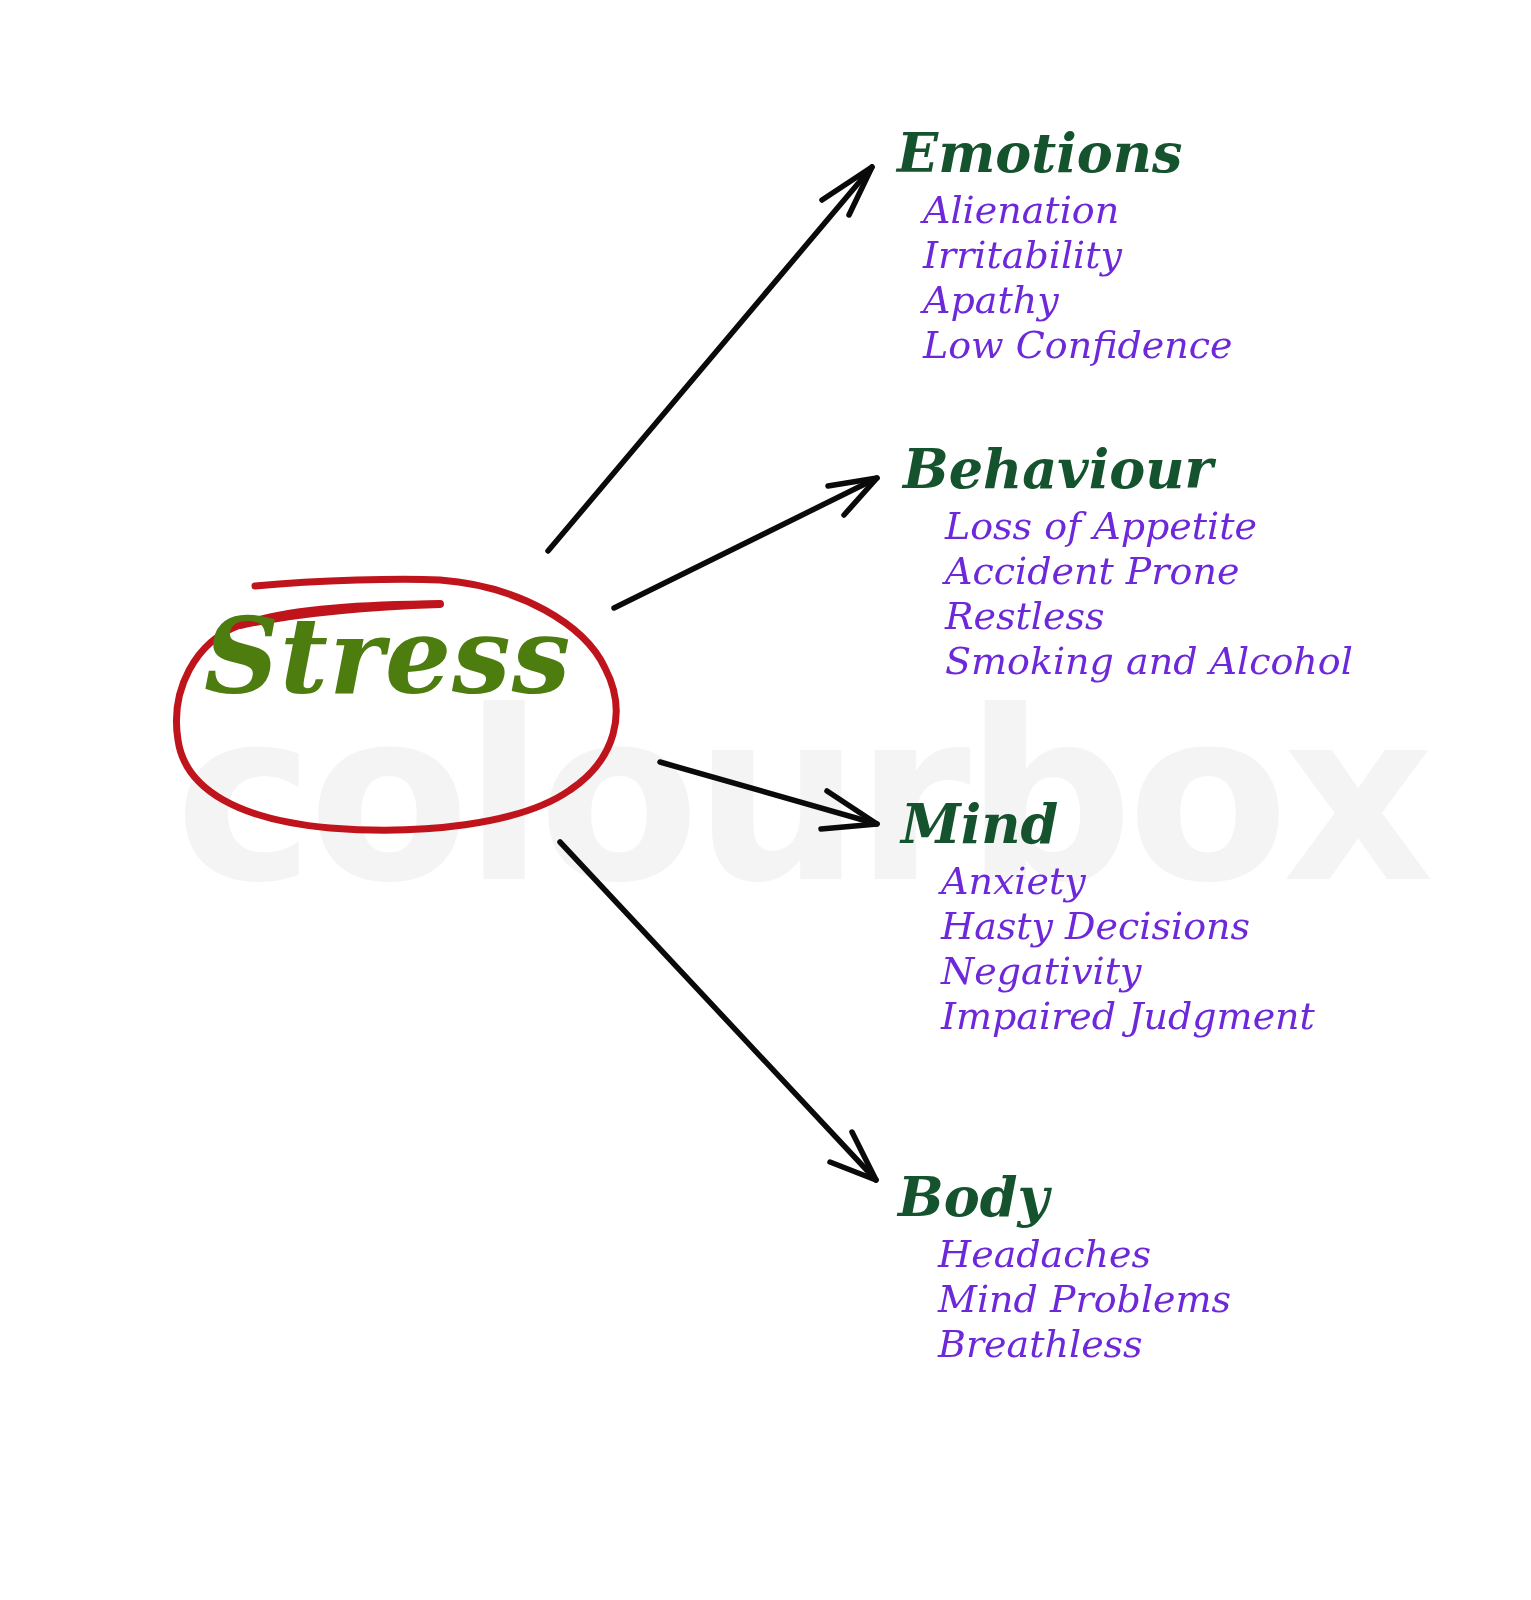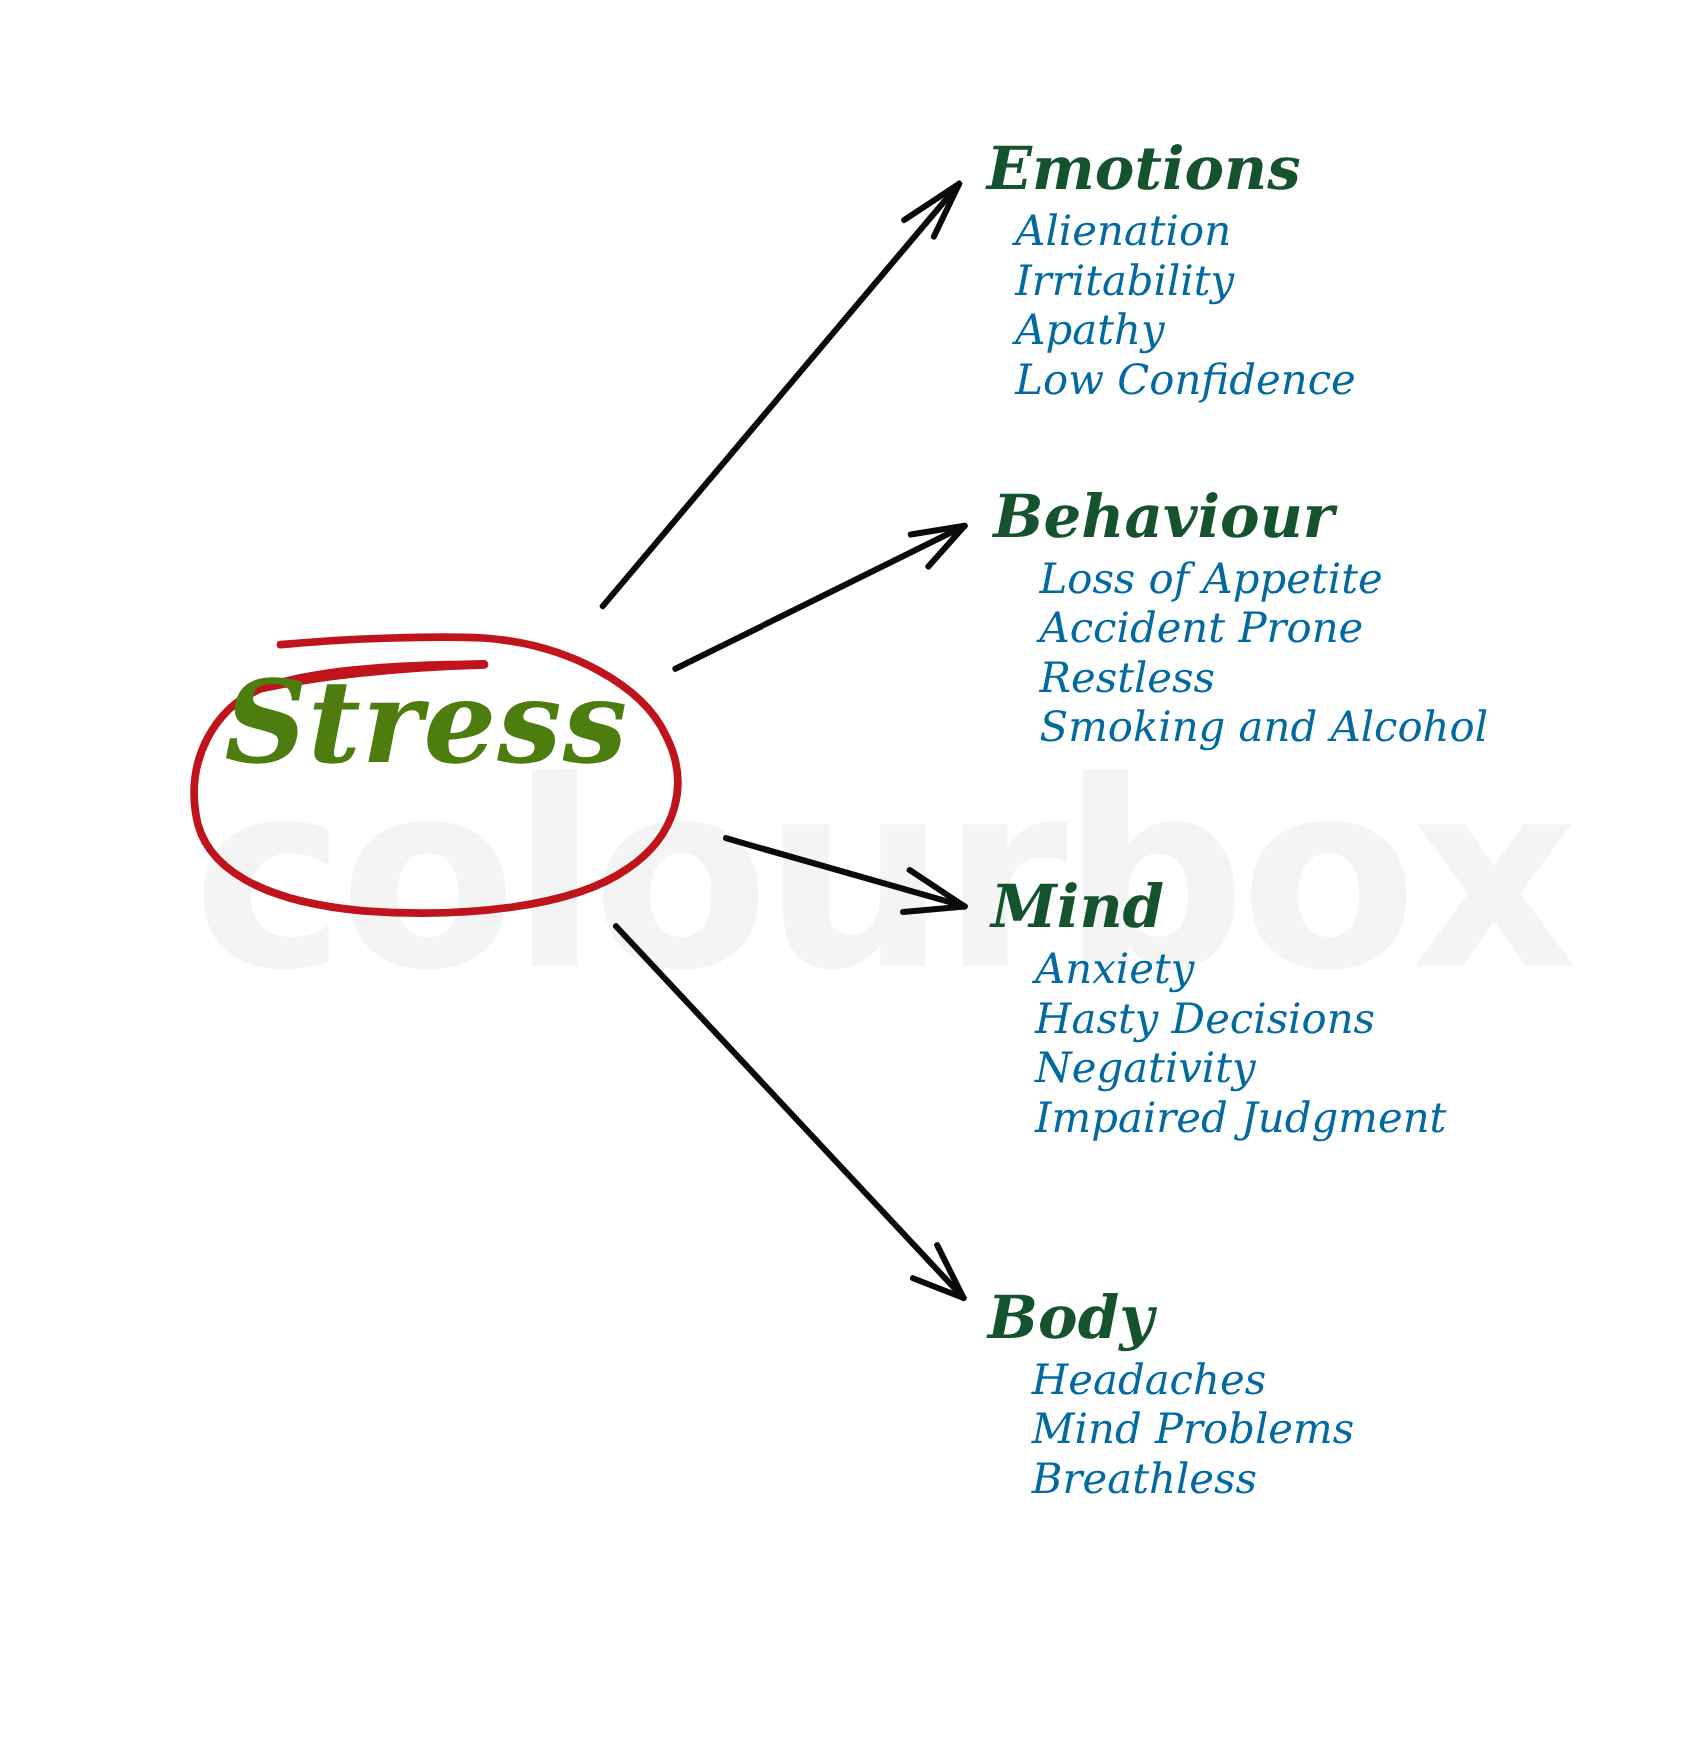--- a/index.html
+++ b/index.html
@@ -64,21 +64,21 @@
     .branch-items {
       list-style: none;
       margin: 8px 0 0 0;
       padding: 0;
     }
     .branch-items li {
       font-family: "DejaVu Serif", serif;
       font-style: italic;
       font-size: 38px;
       line-height: 45px;
-      color: #0369a1;
+      color: #6d28d9;
       white-space: nowrap;
     }
   </style>
 </head>
 <body>
 
 <div class="watermark">colourbox</div>
 
 <svg class="canvas" width="1531" height="1600" viewBox="0 0 1531 1600">
 

